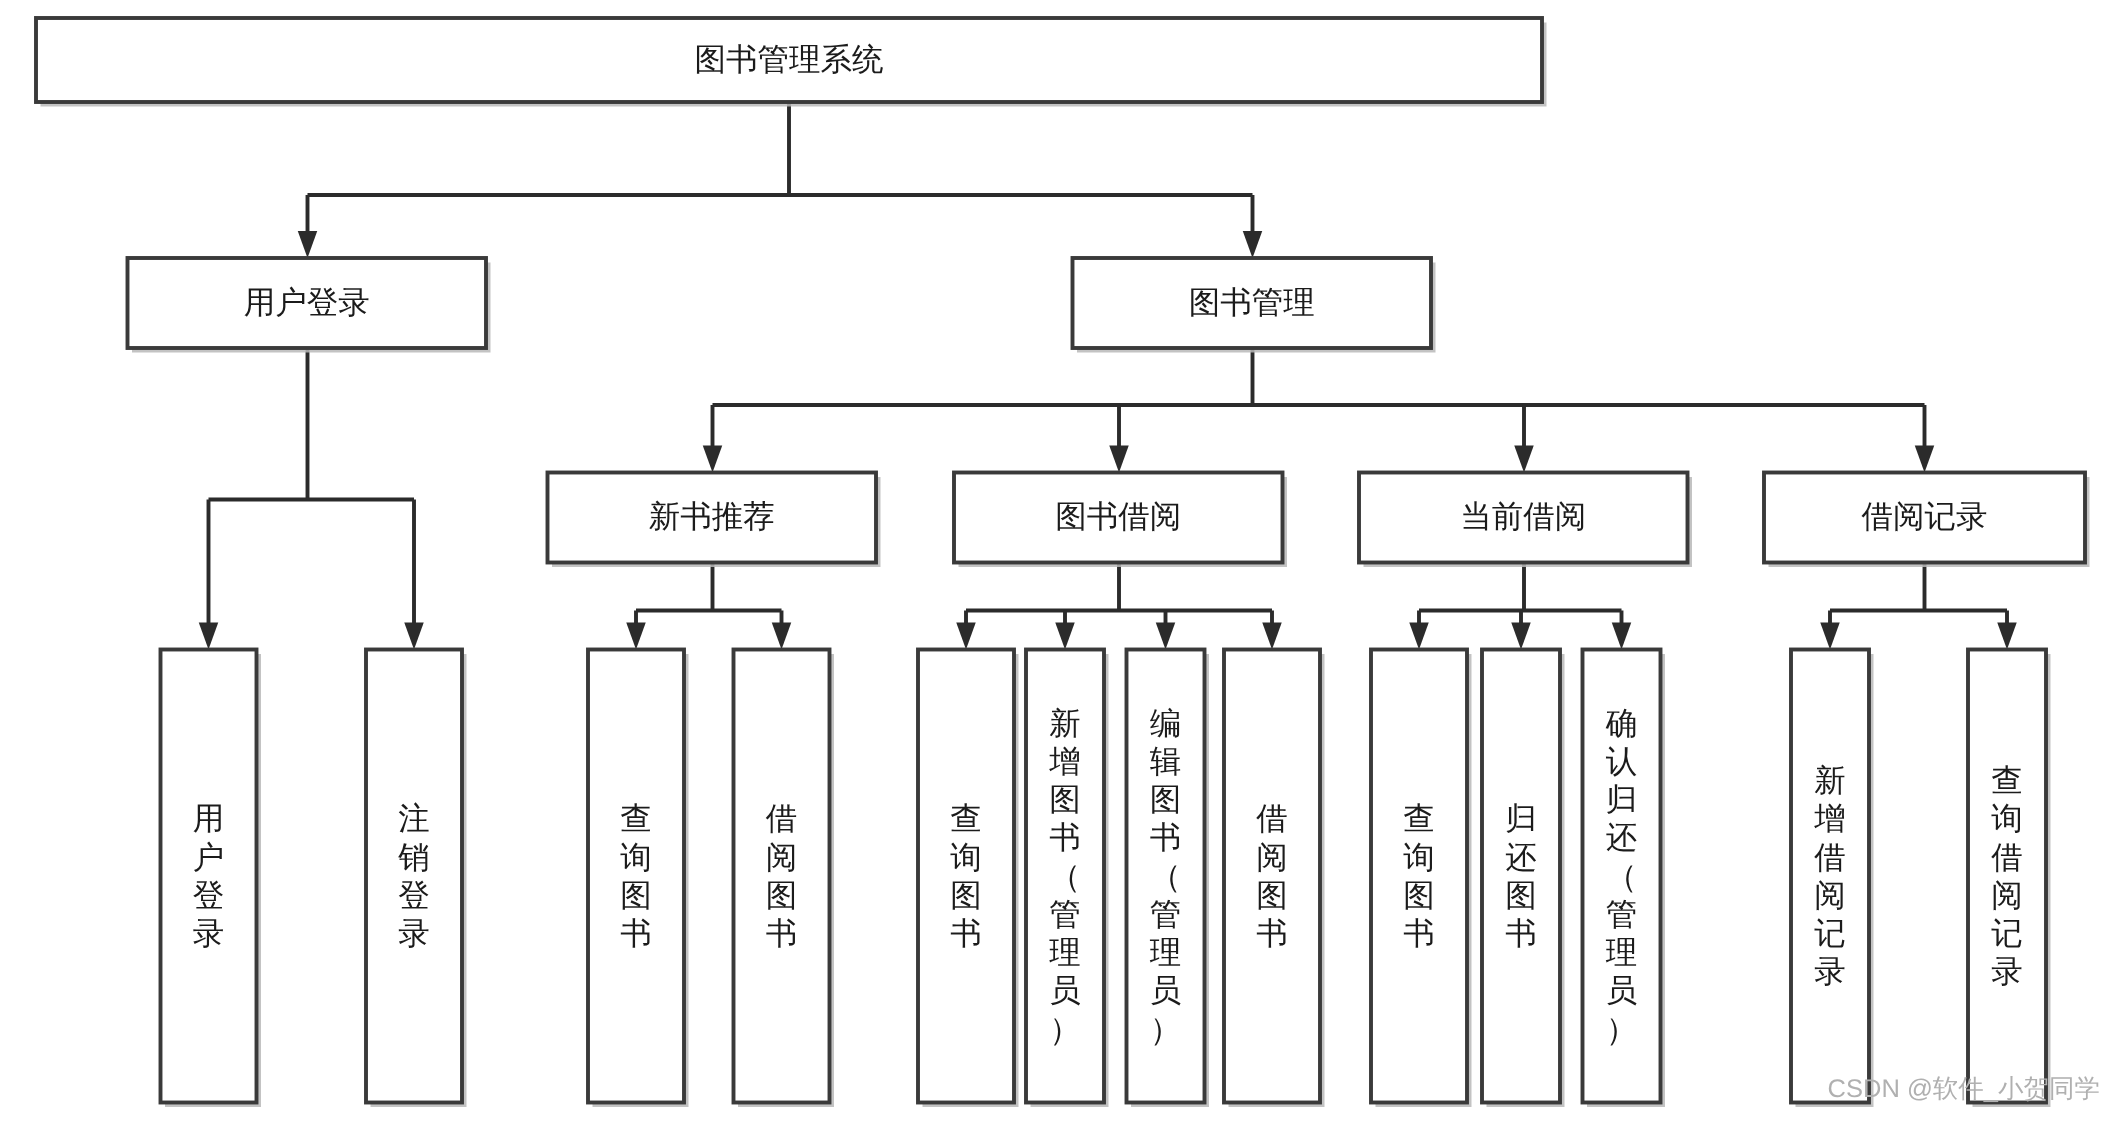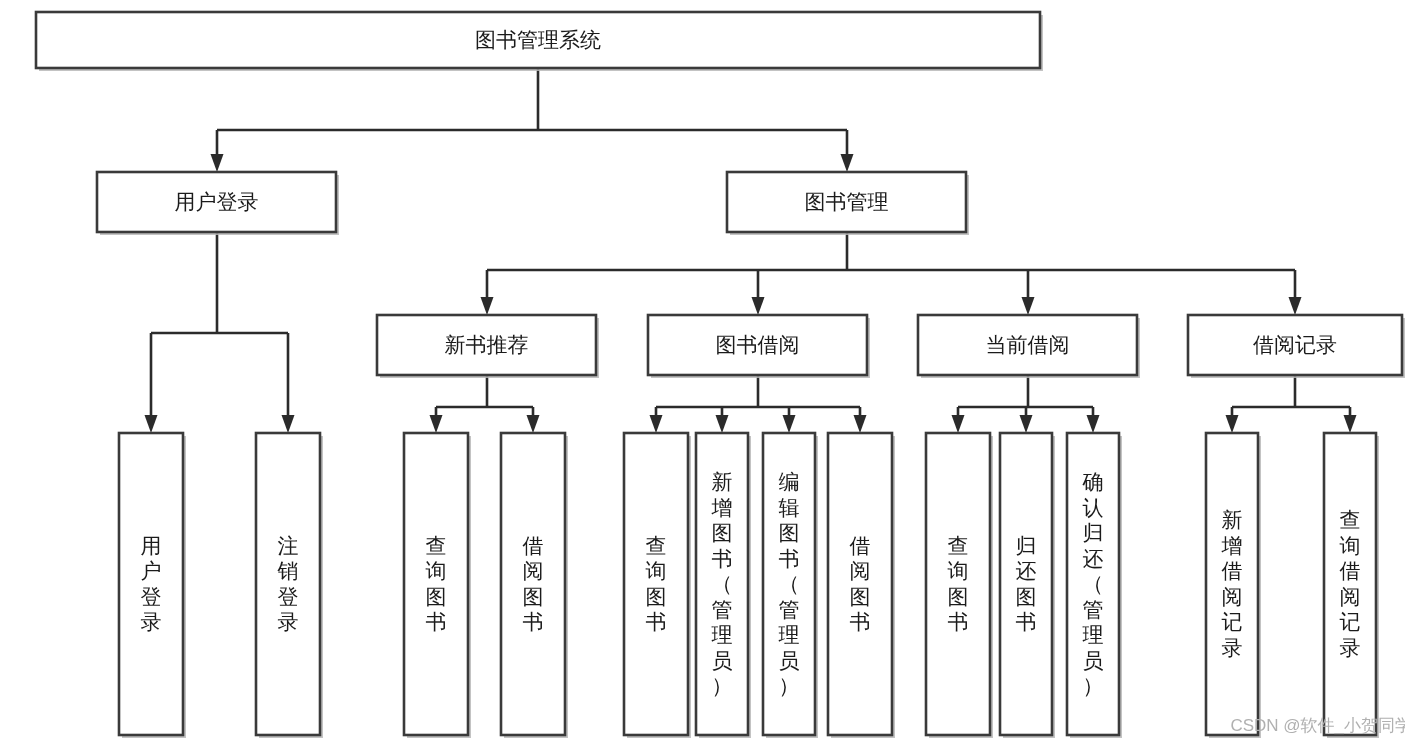--- a/index.html
+++ b/index.html
@@ -9,21 +9,21 @@
   }
   body {
     width: 1405px;
     height: 747px;
     font-family: "Liberation Sans", "DejaVu Sans", sans-serif;
     overflow: hidden;
     position: relative;
   }
   #diagram-root {
     position: absolute;
-    left: 16px;
+    left: 4px;
     top: 0;
     width: 1346px;
     height: 747px;
   }
   svg.flow {
     display: block;
     width: 1405px;
     height: 747px;
   }
   .node-rect {

